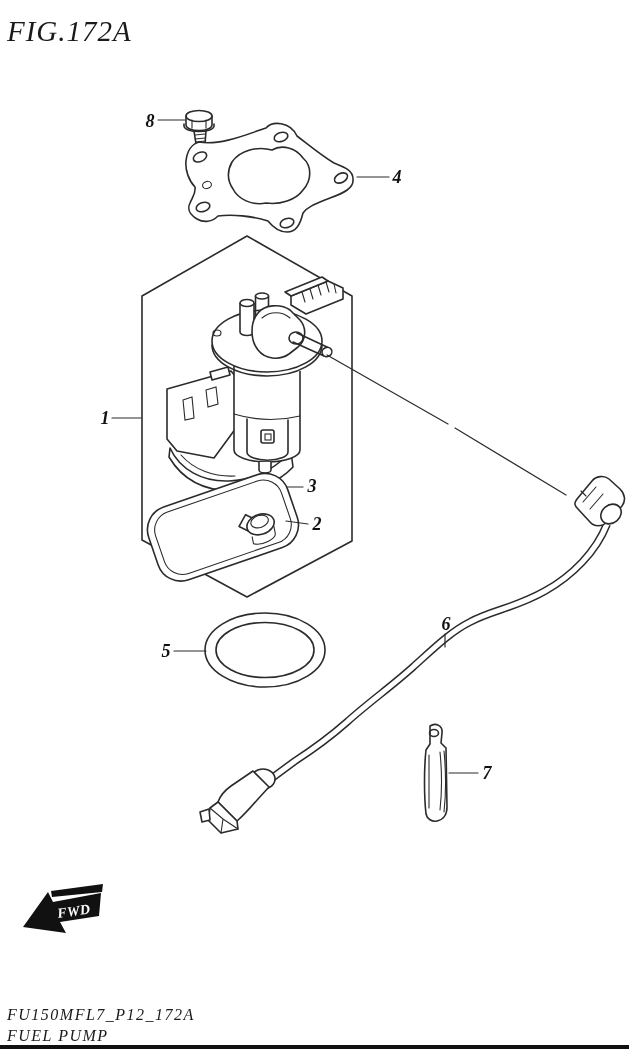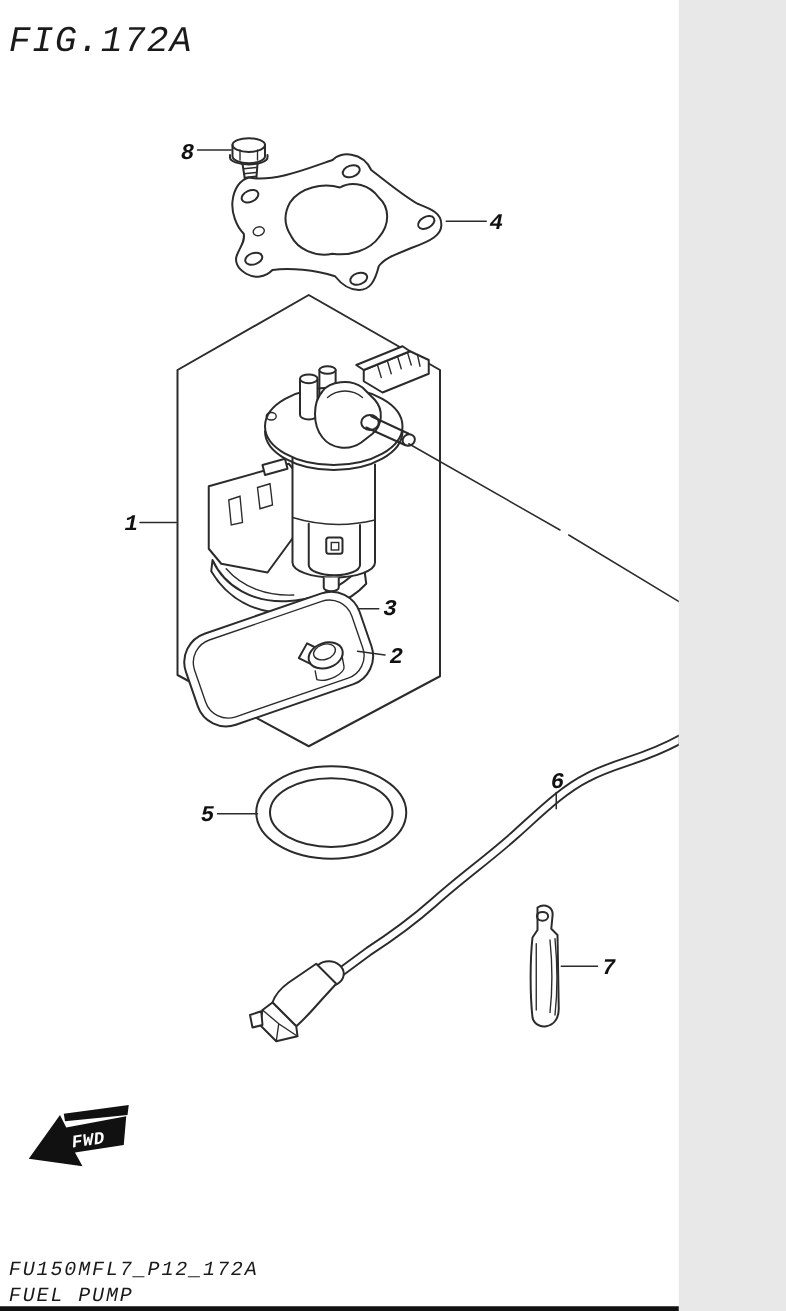--- a/index.html
+++ b/index.html
@@ -1,20 +1,20 @@
 <!DOCTYPE html>
 <html><head>
 <meta charset="utf-8">
 <style>
   html,body{margin:0;padding:0;background:#e8e8e8;}
   .page{
     position:relative;
-    width:543px;height:1049px;
+    width:629px;height:1049px;
     background:#ffffff;
-    font-family:Liberation Mono, monospace;
+    font-family:Liberation Serif, serif;
     overflow:hidden;
   }
   svg{display:block;}
   .fig-title{
     font-style:italic;
     font-size:29px;
     fill:#1a1a1a;
     letter-spacing:1px;
   }
   .callout{

